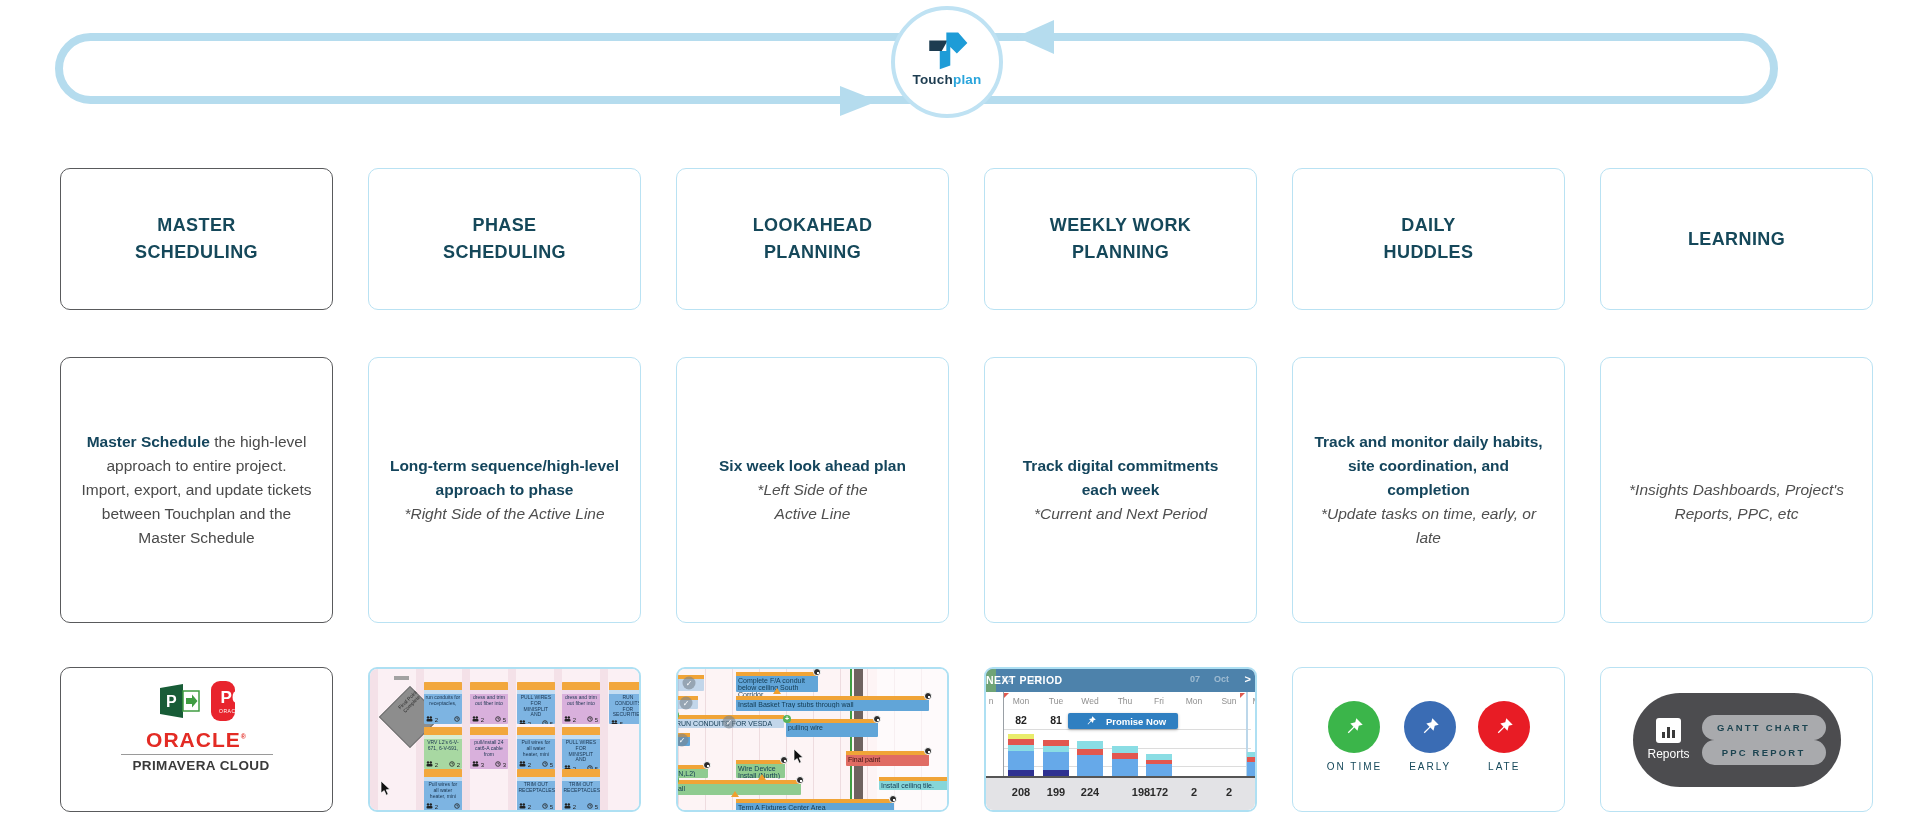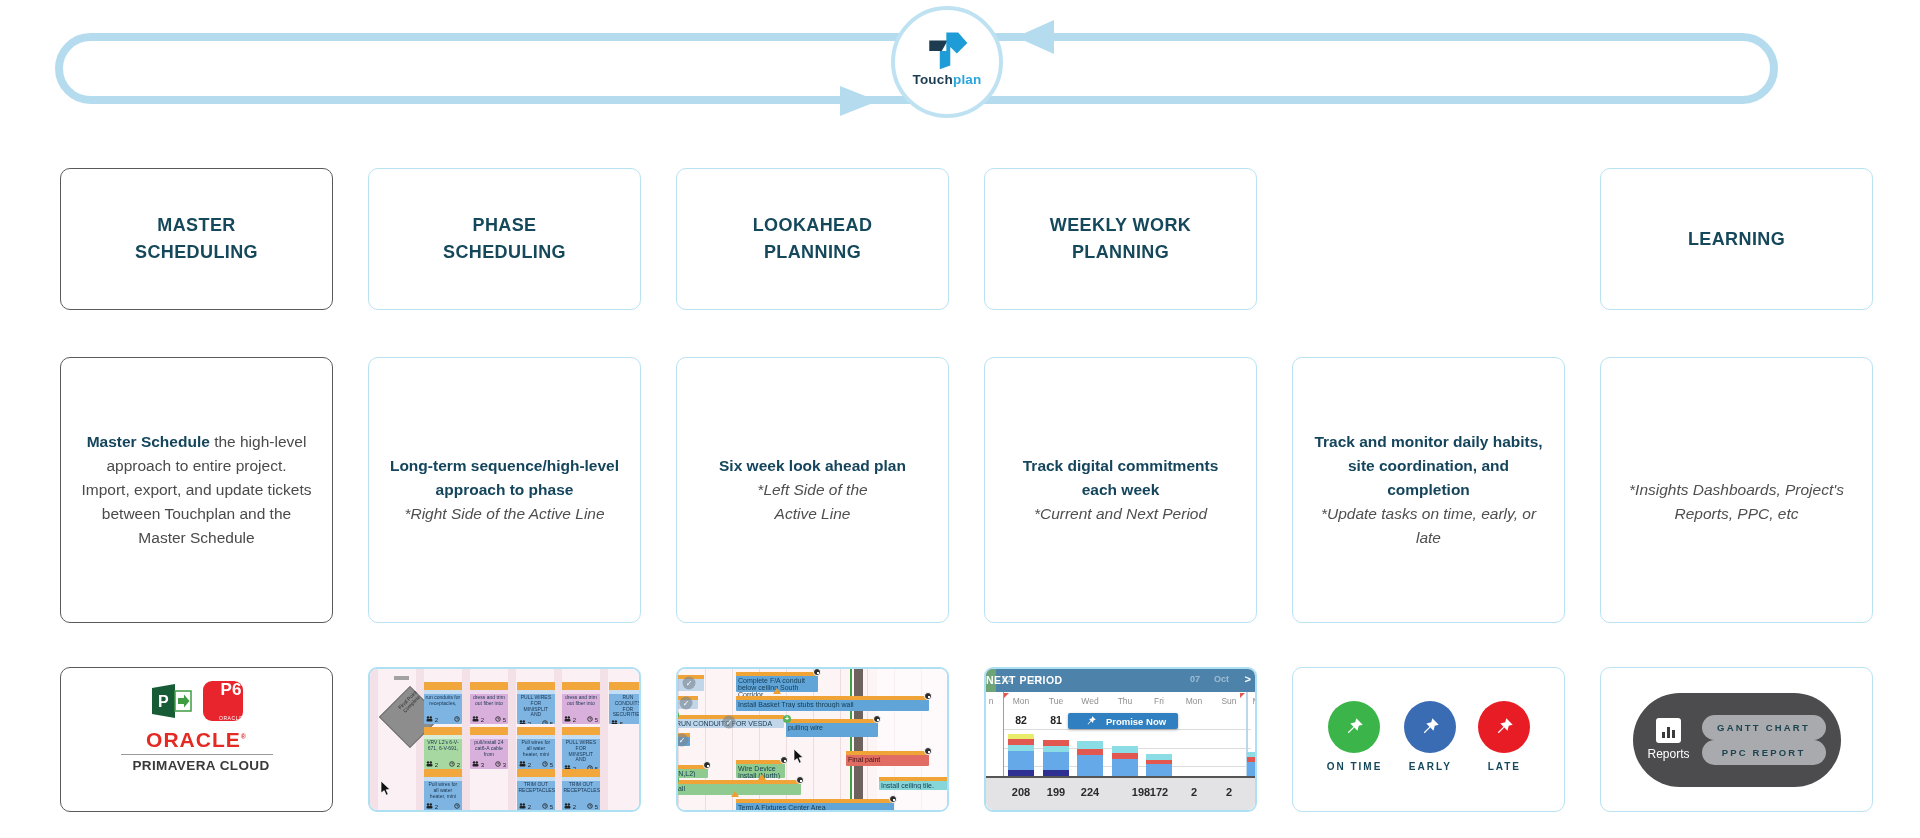--- a/index.html
+++ b/index.html
@@ -28,22 +28,22 @@
   .desc { top:357px; height:266px; display:flex; align-items:center; justify-content:center; padding:14px 20px; }
   .desc-inner { text-align:center; font-size:15.5px; line-height:1.55; color:#4a4a4a; }
   .desc-bold { color:#14455c; font-weight:bold; }
   .desc-italic { font-style:italic; color:#4f4f4f; }
   .bot { top:667px; height:145px; }
   .shot { top:667px; height:145px; border:2px solid #aee0f3; border-radius:9px; overflow:hidden; background:#fff; position:absolute; width:273px; }
 
   
   .oracle-card { display:flex; flex-direction:column; align-items:center; padding-top:11px; }
   .logo-row { display:flex; gap:9px; align-items:center; height:44px; }
-  .p6-tile { width:40px; height:40px; background:#e8242d; border-radius:9px; color:#fff;
-    display:flex; flex-direction:column; align-items:center; justify-content:space-between;padding-left:16px; }
+  .p6-tile { width:24px; height:40px; background:#e8242d; border-radius:9px; color:#fff;
+    display:flex; flex-direction:column; align-items:center; justify-content:center;padding-left:16px; }
   .p6-main { font-size:17px; font-weight:bold; line-height:1; }
   .p6-sub { font-size:5px; letter-spacing:.6px; margin-top:2px; }
   .oracle-word { margin-top:6px; color:#e32b24; font-weight:bold; font-size:21px; letter-spacing:1px; line-height:1; }
   .oracle-word sup { font-size:7px; }
   .oracle-div { width:152px; height:1px; background:#9a9a9a; margin:4px 0 3px; }
   .oracle-sub { font-size:13.5px; font-weight:600; color:#3a3a3a; letter-spacing:.4px;padding-left:9px; }
 
   
   .board { position:relative; width:100%; height:100%;
     background:repeating-linear-gradient(90deg,#f4e1e8 0 8px,#fbf0f4 8px 46px); }
@@ -108,21 +108,21 @@
   .wk-seg { width:100%; }
   .wk-promise { position:absolute; left:82px; top:44px; width:110px; height:16px; background:#2f7fc1;
     border-radius:2px; display:flex; align-items:center; justify-content:center; gap:4px;
     color:#fff; font-size:9.5px; font-weight:bold; box-shadow:0 1px 3px rgba(0,0,0,.3); }
   .wk-tick { position:absolute; width:0; height:0; border-top:5px solid #e05a4f; border-right:5px solid transparent; }
 
   
   .badges { display:flex; align-items:center; justify-content:center; gap:22px; height:100%; padding-bottom:6px; }
   .badge { display:flex; flex-direction:column; align-items:center; gap:8px; }
   .badge-circle { width:52px; height:52px; border-radius:50%; display:flex; align-items:center; justify-content:center; }
-  .badge-label { font-size:10px; font-weight:bold; color:#15485a; letter-spacing:2px; }
+  .badge-label { font-size:10px; font-weight:normal; color:#15485a; letter-spacing:2px; }
 
   
   .reports-wrap { display:flex; align-items:center; justify-content:center; height:100%; }
   .reports-pill { width:208px; height:94px; background:#4c4c4f; border-radius:47px;
     display:flex; align-items:center; justify-content:center; gap:12px; }
   .rep-left { display:flex; flex-direction:column; align-items:center; gap:4px; }
   .rep-icon { width:25px; height:25px; background:#fff; border-radius:3px; display:flex;
     align-items:flex-end; justify-content:center; gap:2px; padding-bottom:5px; }
   .rep-icon i { display:block; width:3px; background:#3a3a3a; }
   .rep-label { color:#fff; font-size:12px; }
@@ -156,20 +156,24 @@
       <div class="hdr-title">PHASE
 SCHEDULING</div>
     </div>
   <div class="colbox hdr" style="left:676px">
       <div class="hdr-title">LOOKAHEAD
 PLANNING</div>
     </div>
   <div class="colbox hdr" style="left:984px">
       <div class="hdr-title">WEEKLY WORK
 PLANNING</div>
+    </div>
+  <div class="colbox hdr" style="left:1292px">
+      <div class="hdr-title">DAILY
+HUDDLES</div>
     </div>
   <div class="colbox hdr" style="left:1600px">
       <div class="hdr-title">LEARNING</div>
     </div>
 
   <div class="colbox desc gray" style="left:60px">
     <div class="desc-inner"><span class="desc-bold">Master Schedule</span> <span>the high-level approach to entire project. Import, export, and update tickets between Touchplan and the Master Schedule</span></div>
   </div>
   <div class="colbox desc" style="left:368px">
     <div class="desc-inner"><span class="desc-bold">Long-term sequence/high-level approach to phase</span><br><span class="desc-italic">*Right Side of the Active Line</span></div>

